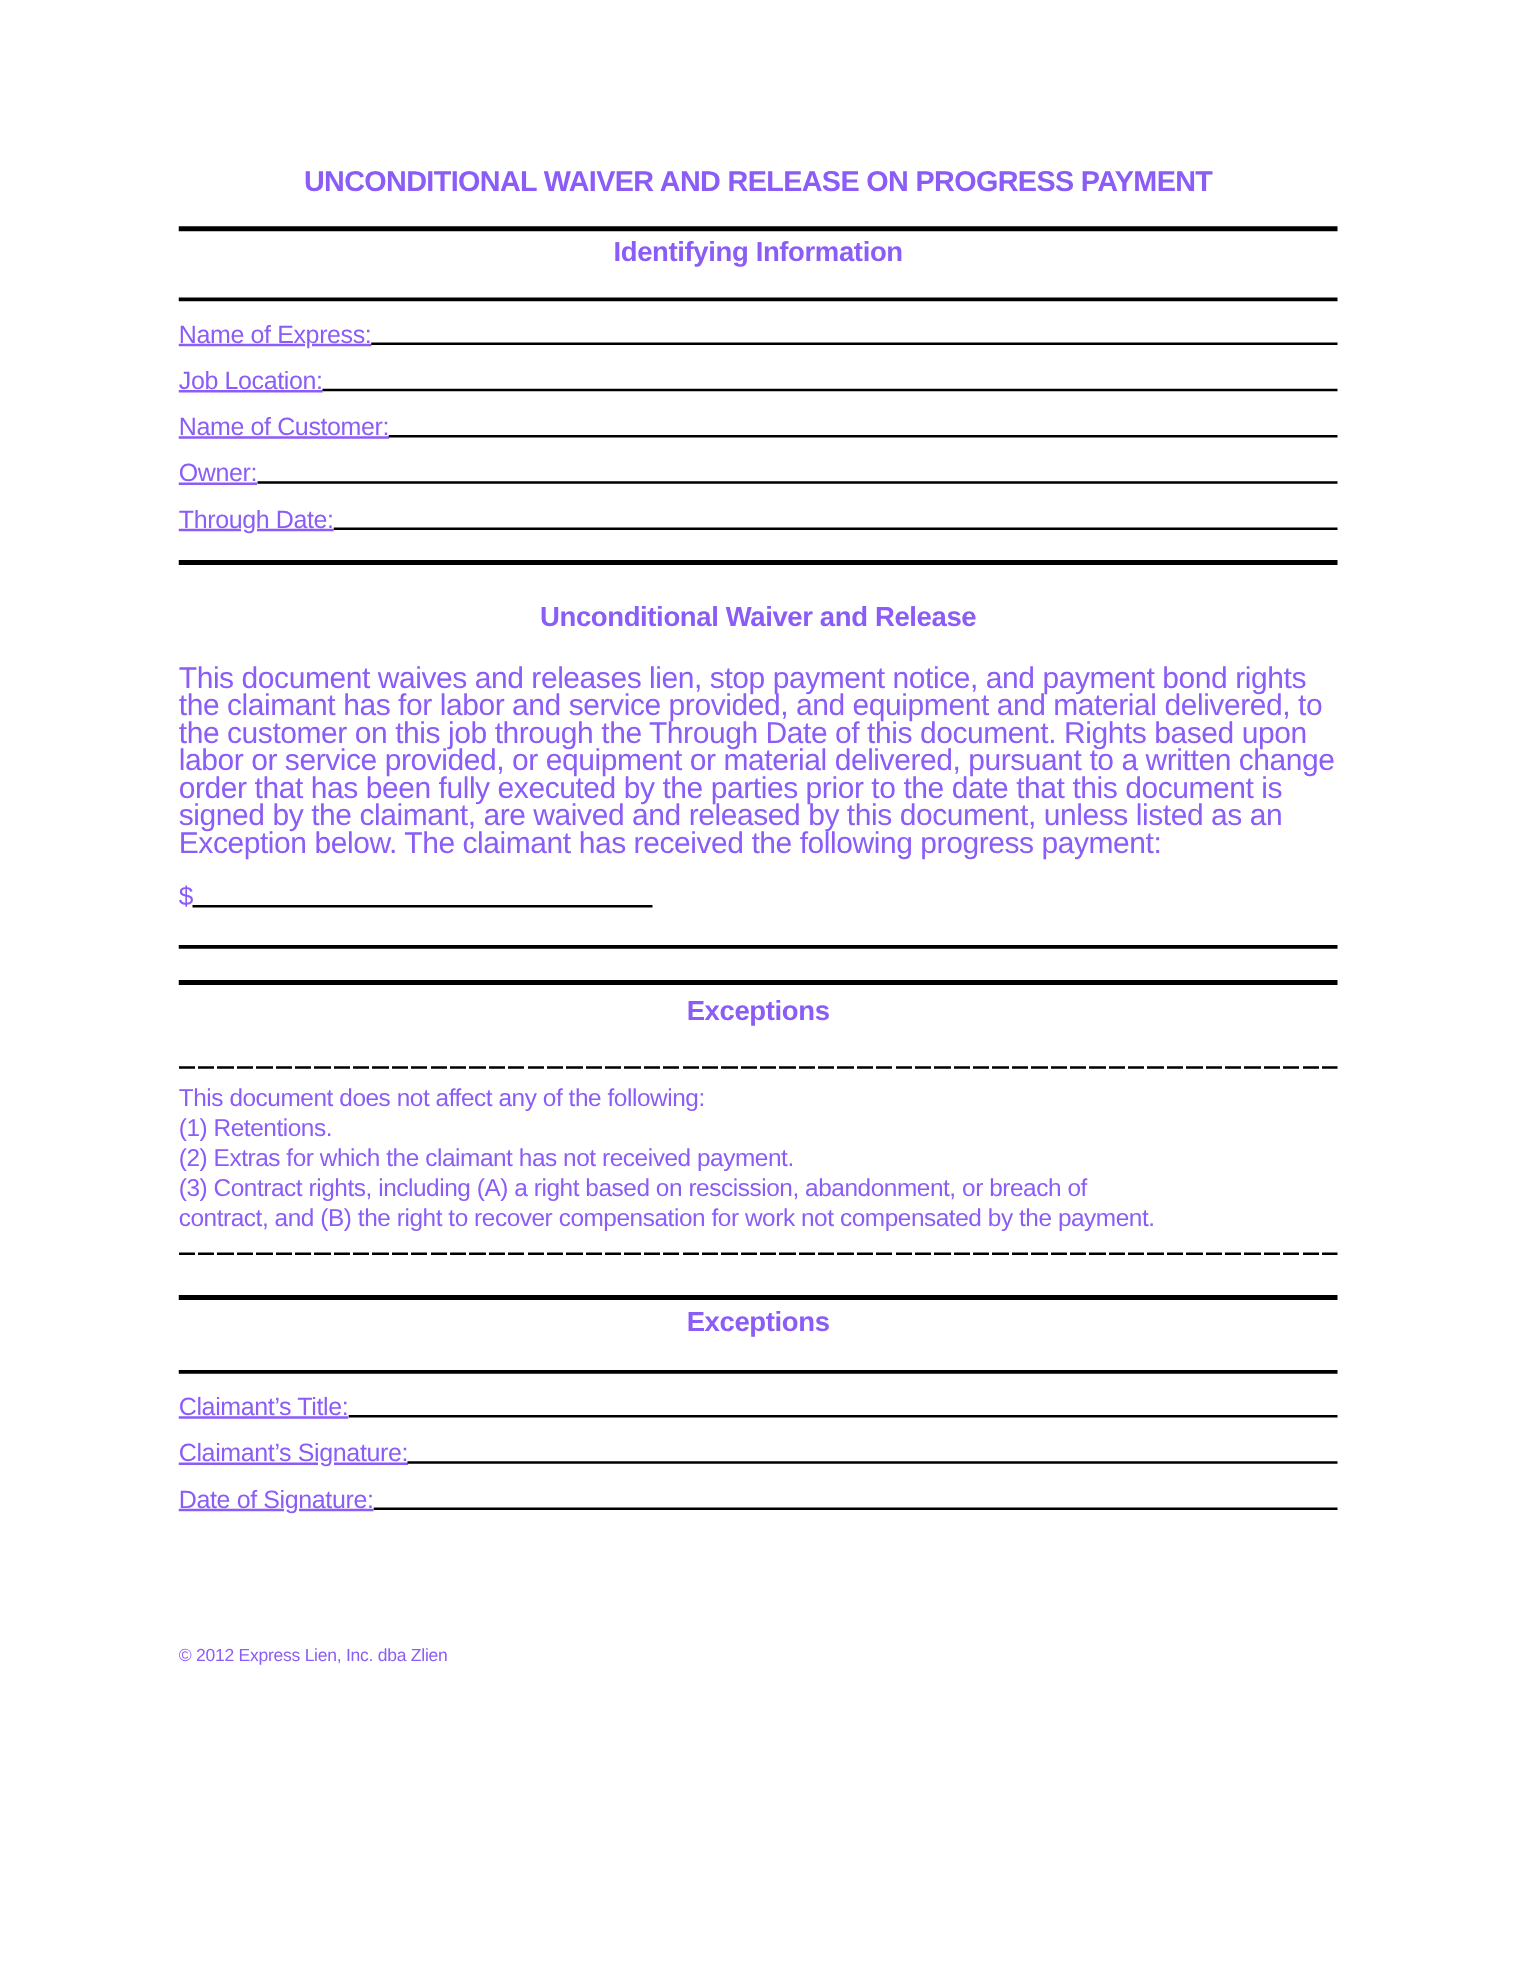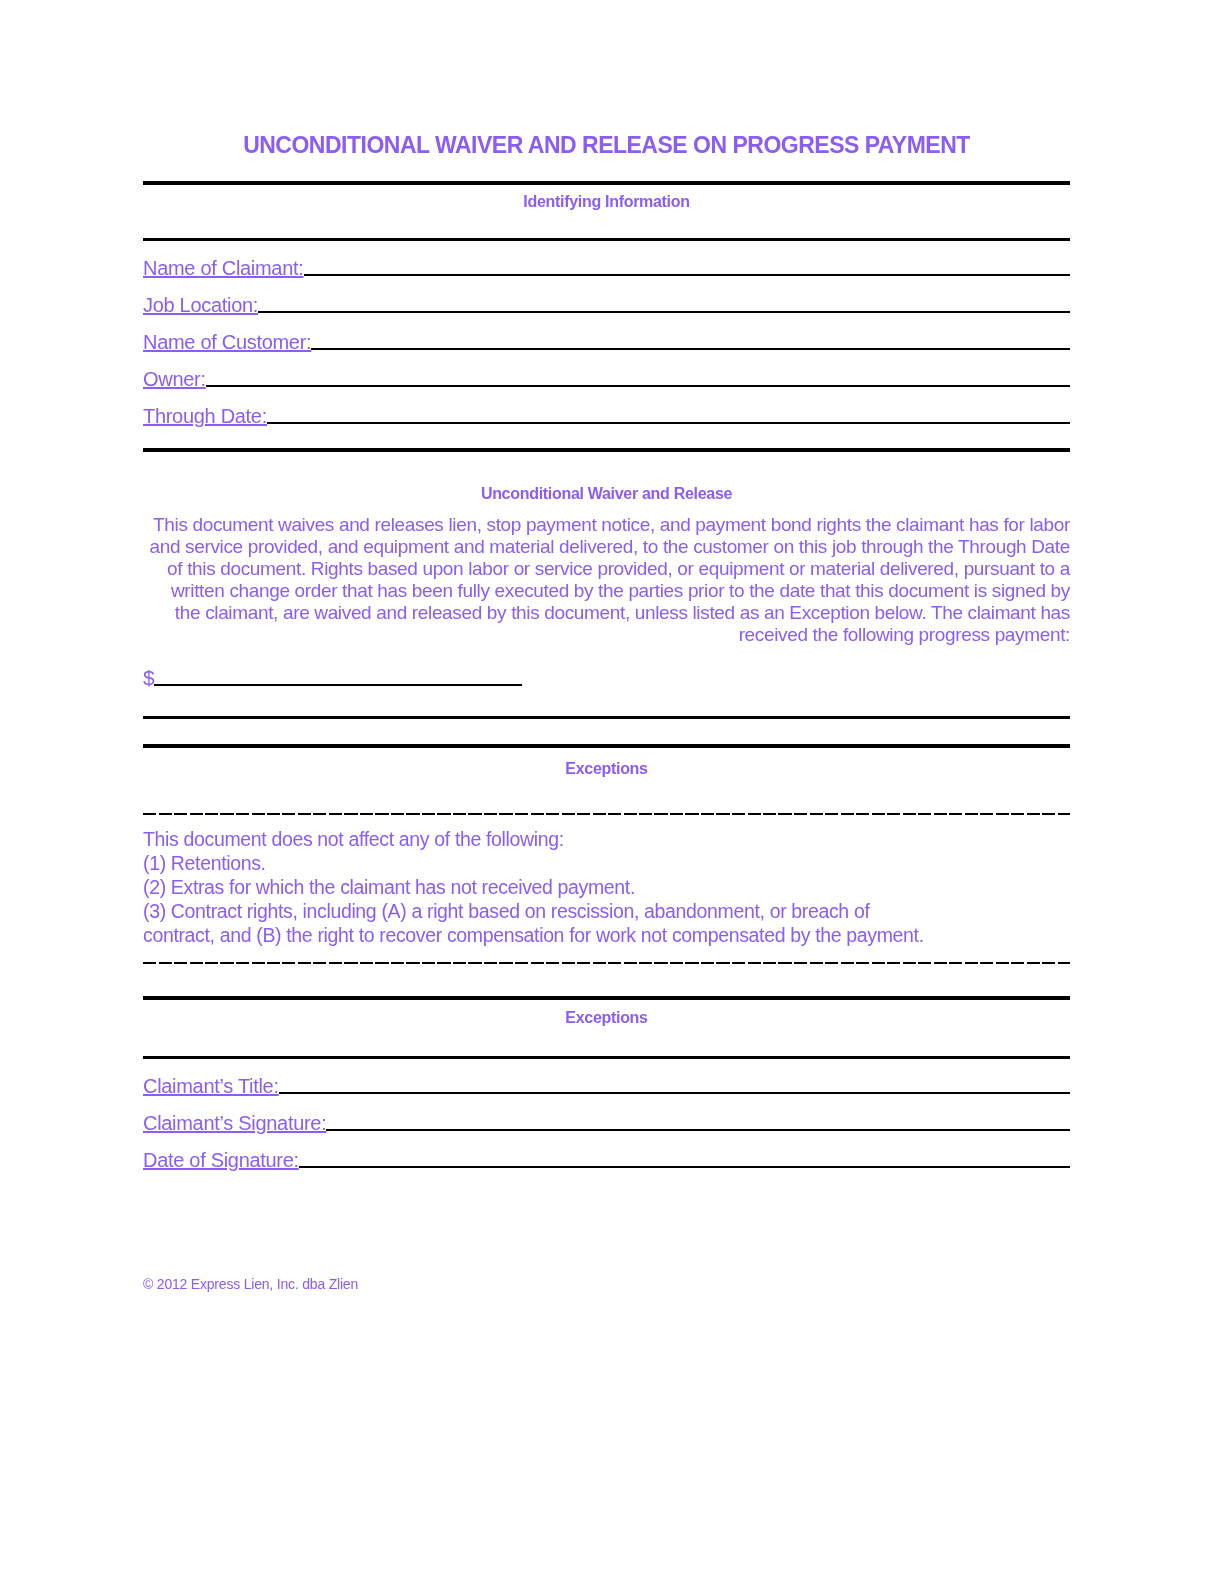--- a/index.html
+++ b/index.html
@@ -40,21 +40,21 @@
   .rule-med {
     height: 3px;
     background: #000;
   }
   .rule-light {
     height: 2px;
     background: repeating-linear-gradient(90deg, #000 0 13px, transparent 13px 15.5px);
   }
   .section-heading {
     margin: 0;
-    font-size: 16px;
+    font-size: 22px;
     font-weight: bold;
     text-align: center;
     line-height: 28px;
     letter-spacing: -0.3px;
   }
   .mt-3  { margin-top: 3px; }
   .mt-4  { margin-top: 4px; }
   .mt-7  { margin-top: 7px; }
   .mt-15 { margin-top: 15px; }
   .mt-20 { margin-top: 20px; }
@@ -83,25 +83,24 @@
     white-space: nowrap;
     line-height: 24px;
   }
   .blank-fill {
     flex: 1;
     border-bottom: 2px solid #000;
     margin-bottom: 4px;
     min-height: 1px;
   }
   .body-par {
-    margin-top: 6px;
-    font-size: 19px;
+    margin-top: 24px;
+    font-size: 24px;
     line-height: 22px;
     letter-spacing: -0.35px;
-    text-align: right;
   }
   .amount-row {
     display: flex;
     align-items: flex-end;
     height: 30px;
     margin-top: 14px;
   }
   .amount-prefix {
     font-size: 21px;
     line-height: 25px;
@@ -132,21 +131,21 @@
 
   <h1 class="doc-title">UNCONDITIONAL WAIVER AND RELEASE ON PROGRESS PAYMENT</h1>
 
 
   <div class="rule-heavy mt-22"></div>
   <h2 class="section-heading mt-3">Identifying Information</h2>
   <div class="rule-med mt-22"></div>
 
   <div class="fields-block">
     <div class="field-row">
-      <span class="field-label">Name of Claimant:</span>
+      <span class="field-label">Name of Express:</span>
       <span class="field-value"></span>
       <div class="blank-fill"></div>
     </div>
     <div class="field-row">
       <span class="field-label">Job Location:</span>
       <span class="field-value"></span>
       <div class="blank-fill"></div>
     </div>
     <div class="field-row">
       <span class="field-label">Name of Customer:</span>

